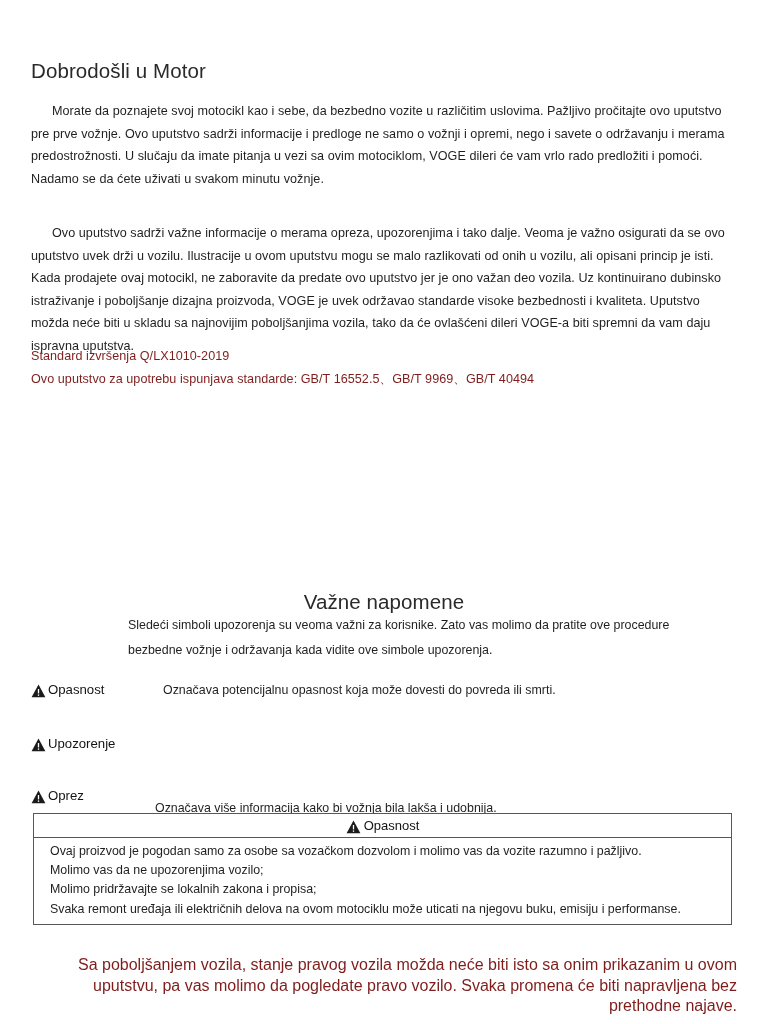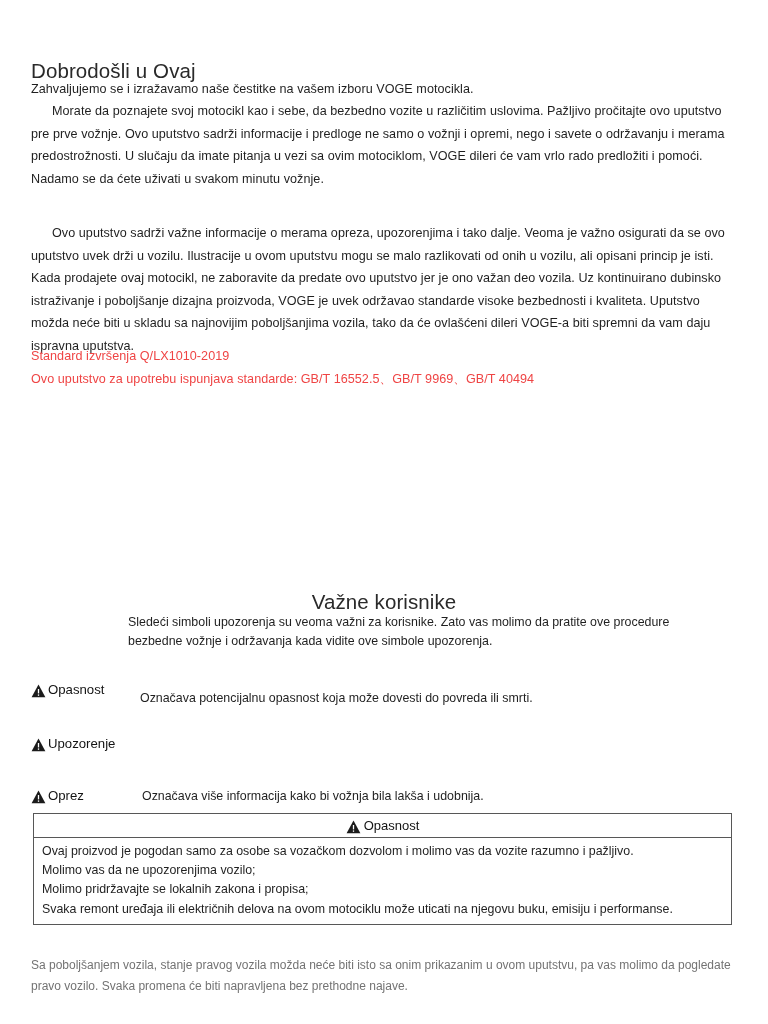--- a/index.html
+++ b/index.html
@@ -42,42 +42,42 @@
     line-height: 22.6px;
     color: #1f1f1f;
     text-align: left;
     letter-spacing: .05px;
   }
   .line {
     position: absolute;
     left: 31px;
     font-size: 12.6px;
     line-height: 22.6px;
-    color: #ef4444;
+    color: #7f1d1d;
     white-space: nowrap;
     letter-spacing: .05px;
   }
 
   
   .section-title {
     position: absolute;
     left: 0;
     width: 768px;
     text-align: center;
     font-size: 20.5px;
     font-weight: 400;
     color: #2a2a2a;
     letter-spacing: .1px;
   }
   .center-note {
     position: absolute;
     left: 128px;
     width: 562px;
     font-size: 12.4px;
-    line-height: 19px;
+    line-height: 25px;
     color: #1f1f1f;
   }
 
   
   .legend-row {
     position: absolute;
     left: 31px;
     width: 706px;
     height: 22px;
   }
@@ -128,67 +128,68 @@
     justify-content: center;
     gap: 3px;
     font-size: 13px;
     color: #141414;
   }
   .danger-body {
     padding: 4px 8px 5px 8px;
     font-size: 12.4px;
     line-height: 19.2px;
     color: #1f1f1f;
+    margin-left: 8px;
   }
   .danger-body div { white-space: normal; }
 
   .footer-para {
     position: absolute;
     left: 31px;
     width: 706px;
-    font-size: 12px;
+    font-size: 16px;
     line-height: 20.5px;
-    color: #737373;
+    color: #7f1d1d;
+    text-align: right;
   }
 </style>
 </head>
 <body>
 
 <div class="page">
 
-  <h1 class="h1" style="top:45px;">Dobrodošli u Ovaj</h1>
-
-  <div class="para" style="top:78px;">Zahvaljujemo se i izražavamo naše čestitke na vašem izboru VOGE motocikla.</div>
+  <h1 class="h1" style="top:45px;">Dobrodošli u Motor</h1>
+
 
   <div class="para" style="top:100px; text-indent:21px;">Morate da poznajete svoj motocikl kao i sebe, da bezbedno vozite u različitim uslovima. Pažljivo pročitajte ovo uputstvo pre prve vožnje. Ovo uputstvo sadrži informacije i predloge ne samo o vožnji i opremi, nego i savete o održavanju i merama predostrožnosti. U slučaju da imate pitanja u vezi sa ovim motociklom, VOGE dileri će vam vrlo rado predložiti i pomoći. Nadamo se da ćete uživati u svakom minutu vožnje.</div>
 
 
   <div class="para" style="top:222px; text-indent:21px;">Ovo uputstvo sadrži važne informacije o merama opreza, upozorenjima i tako dalje. Veoma je važno osigurati da se ovo uputstvo uvek drži u vozilu. Ilustracije u ovom uputstvu mogu se malo razlikovati od onih u vozilu, ali opisani princip je isti. Kada prodajete ovaj motocikl, ne zaboravite da predate ovo uputstvo jer je ono važan deo vozila. Uz kontinuirano dubinsko istraživanje i poboljšanje dizajna proizvoda, VOGE je uvek održavao standarde visoke bezbednosti i kvaliteta. Uputstvo možda neće biti u skladu sa najnovijim poboljšanjima vozila, tako da će ovlašćeni dileri VOGE-a biti spremni da vam daju ispravna uputstva.</div>
 
   <div class="line" style="top:345px;">Standard izvršenja Q/LX1010-2019</div>
 
   <div class="line" style="top:368px;">Ovo uputstvo za upotrebu ispunjava standarde: GB/T 16552.5、GB/T 9969、GB/T 40494</div>
 
 
-  <h1 class="section-title" style="top:576px;">Važne korisnike</h1>
+  <h1 class="section-title" style="top:576px;">Važne napomene</h1>
 
   <div class="center-note" style="top:613px;">Sledeći simboli upozorenja su veoma važni za korisnike. Zato vas molimo da pratite ove procedure bezbedne vožnje i održavanja kada vidite ove simbole upozorenja.</div>
 
   <div class="legend-row" style="top:682px;">
     <div class="legend-label">
       <span class="tri">
         <svg width="15" height="14" viewBox="0 0 15 14" aria-hidden="true">
           <polygon points="7.5,0.6 14.4,13.2 0.6,13.2" fill="#1b1b1b"></polygon>
           <rect x="6.85" y="5.0" width="1.3" height="4.4" fill="#ffffff"></rect>
           <rect x="6.85" y="10.4" width="1.3" height="1.4" fill="#ffffff"></rect>
         </svg>
       </span>
       <span>Opasnost</span>
     </div>
-    <div class="legend-desc" style="left:109px;margin-top:8px;">Označava potencijalnu opasnost koja može dovesti do povreda ili smrti.</div>
+    <div class="legend-desc" style="left:132px;">Označava potencijalnu opasnost koja može dovesti do povreda ili smrti.</div>
   </div>
 
   <div class="legend-row" style="top:736px;">
     <div class="legend-label">
       <span class="tri">
         <svg width="15" height="14" viewBox="0 0 15 14" aria-hidden="true">
           <polygon points="7.5,0.6 14.4,13.2 0.6,13.2" fill="#1b1b1b"></polygon>
           <rect x="6.85" y="5.0" width="1.3" height="4.4" fill="#ffffff"></rect>
           <rect x="6.85" y="10.4" width="1.3" height="1.4" fill="#ffffff"></rect>
         </svg>
@@ -201,21 +202,21 @@
     <div class="legend-label">
       <span class="tri">
         <svg width="15" height="14" viewBox="0 0 15 14" aria-hidden="true">
           <polygon points="7.5,0.6 14.4,13.2 0.6,13.2" fill="#1b1b1b"></polygon>
           <rect x="6.85" y="5.0" width="1.3" height="4.4" fill="#ffffff"></rect>
           <rect x="6.85" y="10.4" width="1.3" height="1.4" fill="#ffffff"></rect>
         </svg>
       </span>
       <span>Oprez</span>
     </div>
-    <div class="legend-desc" style="left:111px;">Označava više informacija kako bi vožnja bila lakša i udobnija.</div>
+    <div class="legend-desc" style="left:124px;margin-top:12px;">Označava više informacija kako bi vožnja bila lakša i udobnija.</div>
   </div>
 
   <div class="danger-box">
     <div class="danger-head">
       <span class="tri">
         <svg width="15" height="14" viewBox="0 0 15 14" aria-hidden="true">
           <polygon points="7.5,0.6 14.4,13.2 0.6,13.2" fill="#1b1b1b"></polygon>
           <rect x="6.85" y="5.0" width="1.3" height="4.4" fill="#ffffff"></rect>
           <rect x="6.85" y="10.4" width="1.3" height="1.4" fill="#ffffff"></rect>
         </svg>

